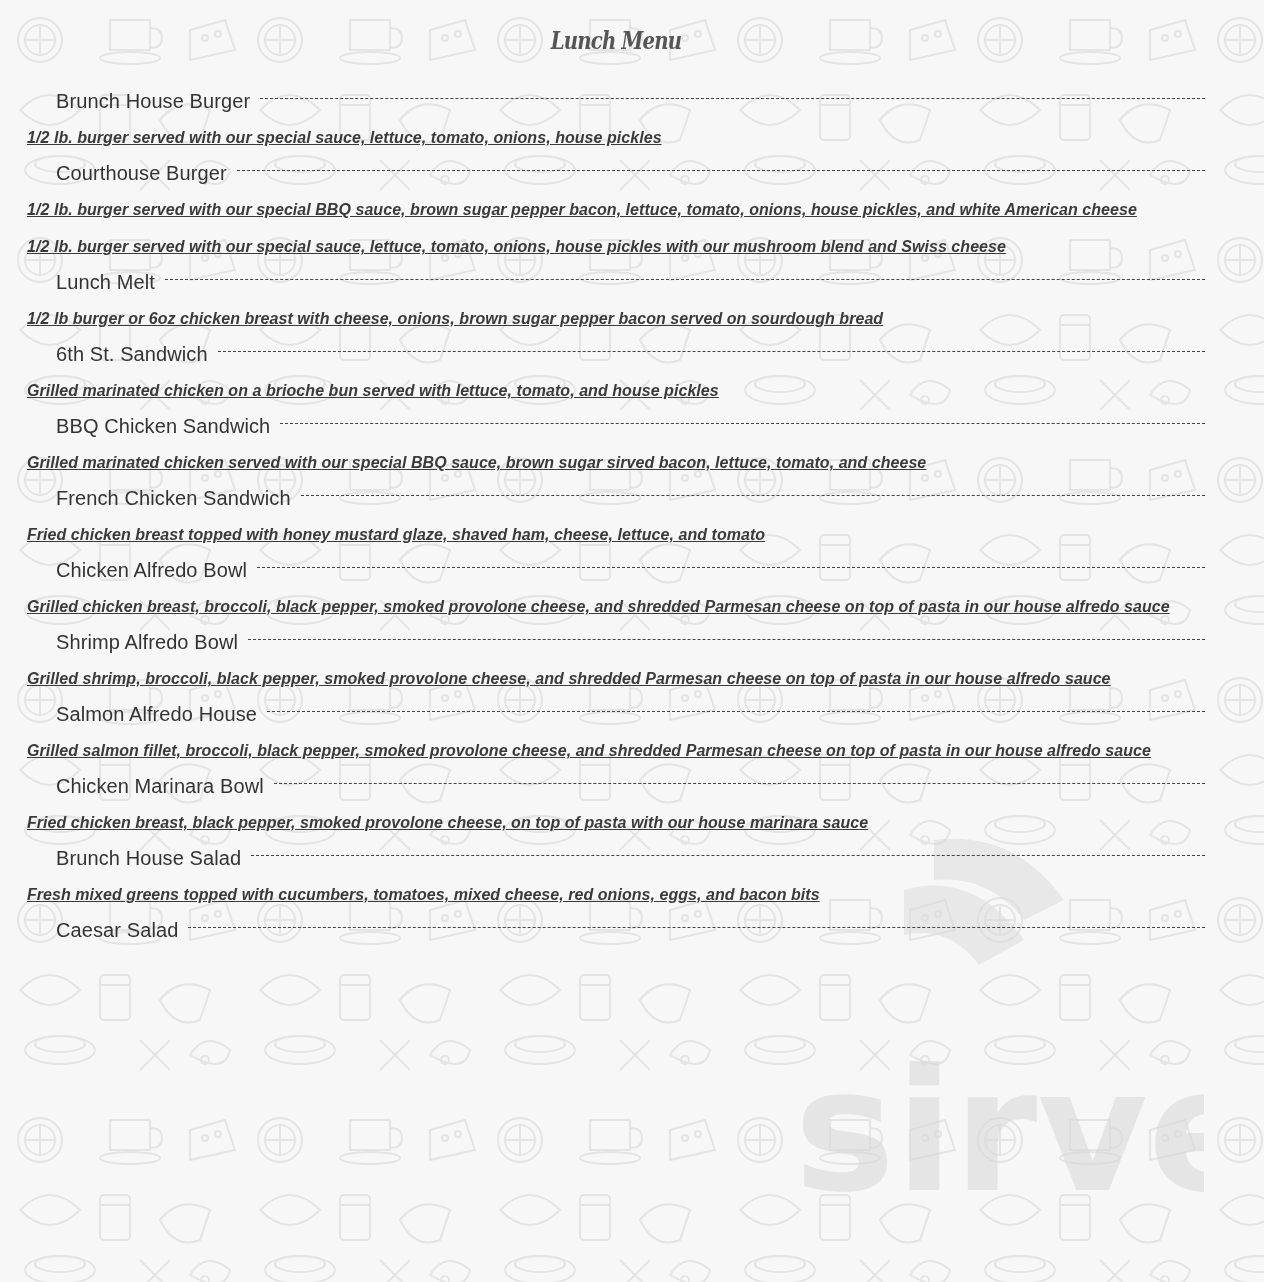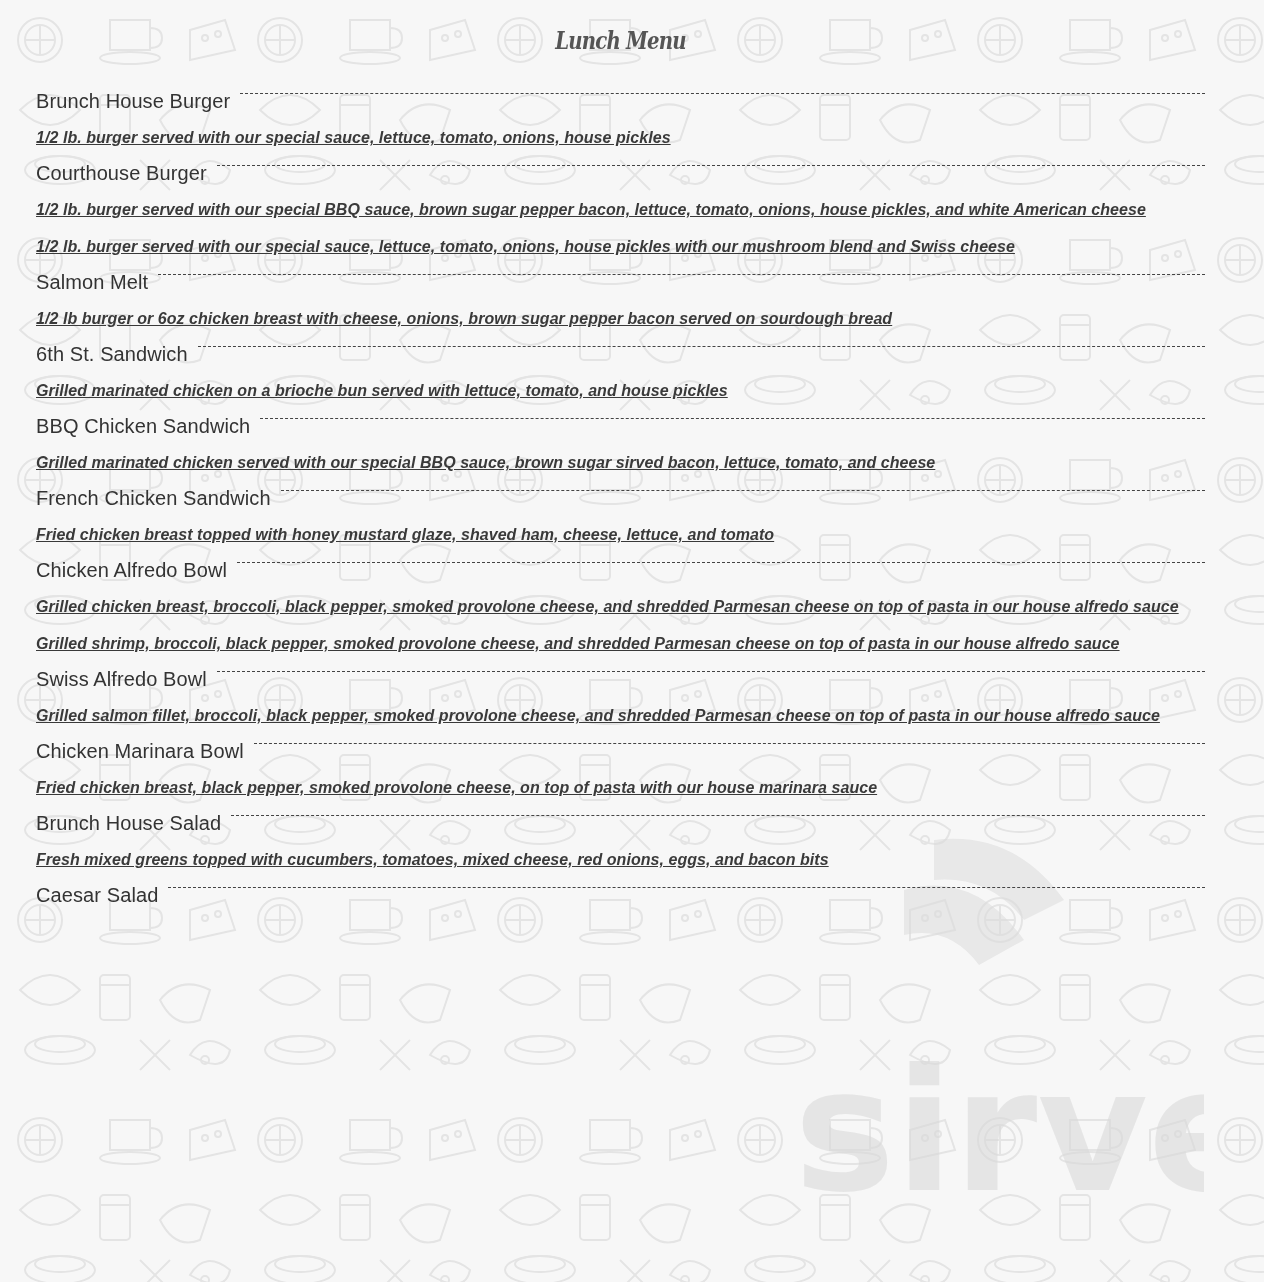--- a/index.html
+++ b/index.html
@@ -22,40 +22,41 @@
       right: 60px;
       top: 820px;
       width: 420px;
       height: 400px;
       z-index: 1;
       pointer-events: none;
     }
     .page {
       position: relative;
       z-index: 2;
-      padding: 0 59px 0 36px;
+      padding: 0 59px 0 27px;
     }
     .title {
       text-align: center;
       padding-top: 26px;
       height: 36px;
       font-family: "DejaVu Serif", serif;
       font-style: italic;
       font-weight: bold;
       font-size: 24px;
       color: #555555;
       letter-spacing: -1px;
       transform: scaleX(0.82);
       margin-bottom: 26px;
     }
     .item { margin-bottom: 9px; }
     .item-head {
       display: flex;
-      align-items: center;
+      align-items: flex-end;
       height: 26px;
+      margin-left: 29px;
     }
     .item-name {
       font-size: 20px;
       font-weight: normal;
       color: #333333;
       white-space: nowrap;
       line-height: 26px;
       letter-spacing: 0.1px;
     }
     .leader {
@@ -135,21 +136,21 @@
     </div>
     <div class="item-desc">1/2 lb. burger served with our special BBQ sauce, brown sugar pepper bacon, lettuce, tomato, onions, house pickles, and white American cheese</div>
   </div>
 
   <div class="item">
     <div class="item-desc">1/2 lb. burger served with our special sauce, lettuce, tomato, onions, house pickles with our mushroom blend and Swiss cheese</div>
   </div>
 
   <div class="item">
     <div class="item-head">
-      <span class="item-name">Salmon Melt</span>
+      <span class="item-name">Lunch Melt</span>
       <span class="leader"></span>
     </div>
     <div class="item-desc">1/2 lb burger or 6oz chicken breast with cheese, onions, brown sugar pepper bacon served on sourdough bread</div>
   </div>
 
   <div class="item">
     <div class="item-head">
       <span class="item-name">6th St. Sandwich</span>
       <span class="leader"></span>
     </div>
@@ -174,26 +175,30 @@
 
   <div class="item">
     <div class="item-head">
       <span class="item-name">Chicken Alfredo Bowl</span>
       <span class="leader"></span>
     </div>
     <div class="item-desc">Grilled chicken breast, broccoli, black pepper, smoked provolone cheese, and shredded Parmesan cheese on top of pasta in our house alfredo sauce</div>
   </div>
 
   <div class="item">
+    <div class="item-head">
+      <span class="item-name">Shrimp Alfredo Bowl</span>
+      <span class="leader"></span>
+    </div>
     <div class="item-desc">Grilled shrimp, broccoli, black pepper, smoked provolone cheese, and shredded Parmesan cheese on top of pasta in our house alfredo sauce</div>
   </div>
 
   <div class="item">
     <div class="item-head">
-      <span class="item-name">Swiss Alfredo Bowl</span>
+      <span class="item-name">Salmon Alfredo House</span>
       <span class="leader"></span>
     </div>
     <div class="item-desc">Grilled salmon fillet, broccoli, black pepper, smoked provolone cheese, and shredded Parmesan cheese on top of pasta in our house alfredo sauce</div>
   </div>
 
   <div class="item">
     <div class="item-head">
       <span class="item-name">Chicken Marinara Bowl</span>
       <span class="leader"></span>
     </div>

